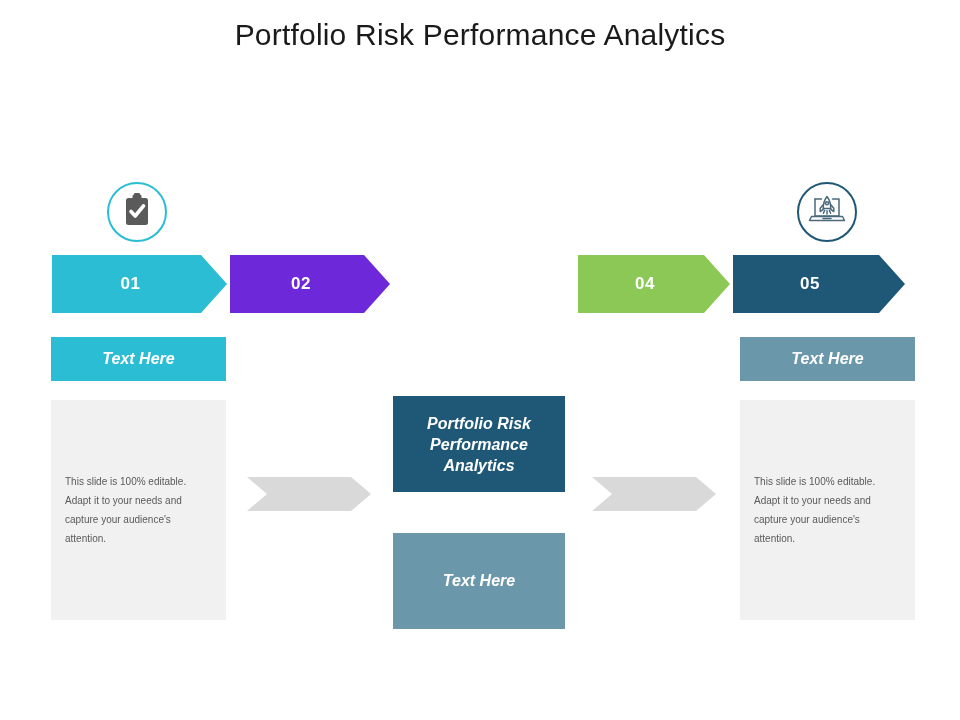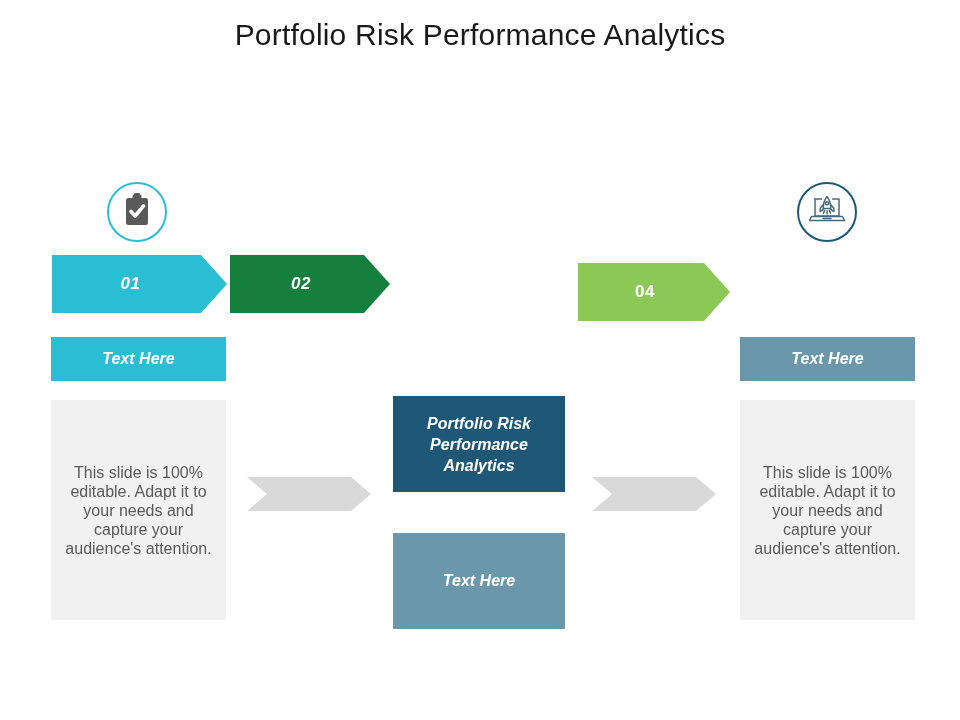--- a/index.html
+++ b/index.html
@@ -95,24 +95,23 @@
     top: 400px;
     width: 175px;
     height: 220px;
     background: #f1f1f1;
     display: flex;
     align-items: center;
     justify-content: center;
     padding: 0 14px;
   }
   .body-panel p {
-    font-size: 16px;
+    font-size: 10px;
     line-height: 19px;
     color: #5a5a5a;
-    text-align: center;
   }
   #panel-left  { left: 51px; }
   #panel-right { left: 740px; }
 
   
   #center-title-box {
     position: absolute;
     left: 393px;
     top: 396px;
     width: 172px;
@@ -195,28 +194,31 @@
 
           <path d="M16.6 17.4 L15.4 20.2"></path>
           <path d="M19 17.8 L19 21"></path>
           <path d="M21.4 17.4 L22.6 20.2"></path>
           <circle cx="19" cy="10.2" r="1.5"></circle>
         </g>
       </svg>
     </span>
   </div>
 
-  <div class="chev" id="chev-01" style="background: rgb(43, 189, 212); font-style: italic;">
+  <div class="chev" id="chev-01" style="background: rgb(43, 189, 212);">
     <span class="num">01</span>
   </div>
-  <div class="chev" id="chev-02" style="background: #15803d; font-style: italic;">
+  <div class="chev" id="chev-02" style="background: #6d28d9;">
     <span class="num">02</span>
   </div>
-  <div class="chev" id="chev-04" style="background: rgb(140, 200, 85); margin-top: 8px;">
+  <div class="chev" id="chev-04" style="background: rgb(140, 200, 85);">
     <span class="num">04</span>
+  </div>
+  <div class="chev" id="chev-05" style="background: rgb(31, 88, 118);">
+    <span class="num">05</span>
   </div>
 
   <div class="ribbon" id="ribbon-left" style="background: rgb(43, 189, 212);">
     <span>Text Here</span>
   </div>
   <div class="ribbon" id="ribbon-right" style="background: rgb(107, 151, 171);">
     <span>Text Here</span>
   </div>
 
   <div class="body-panel" id="panel-left" style="background: rgb(241, 241, 241);">

